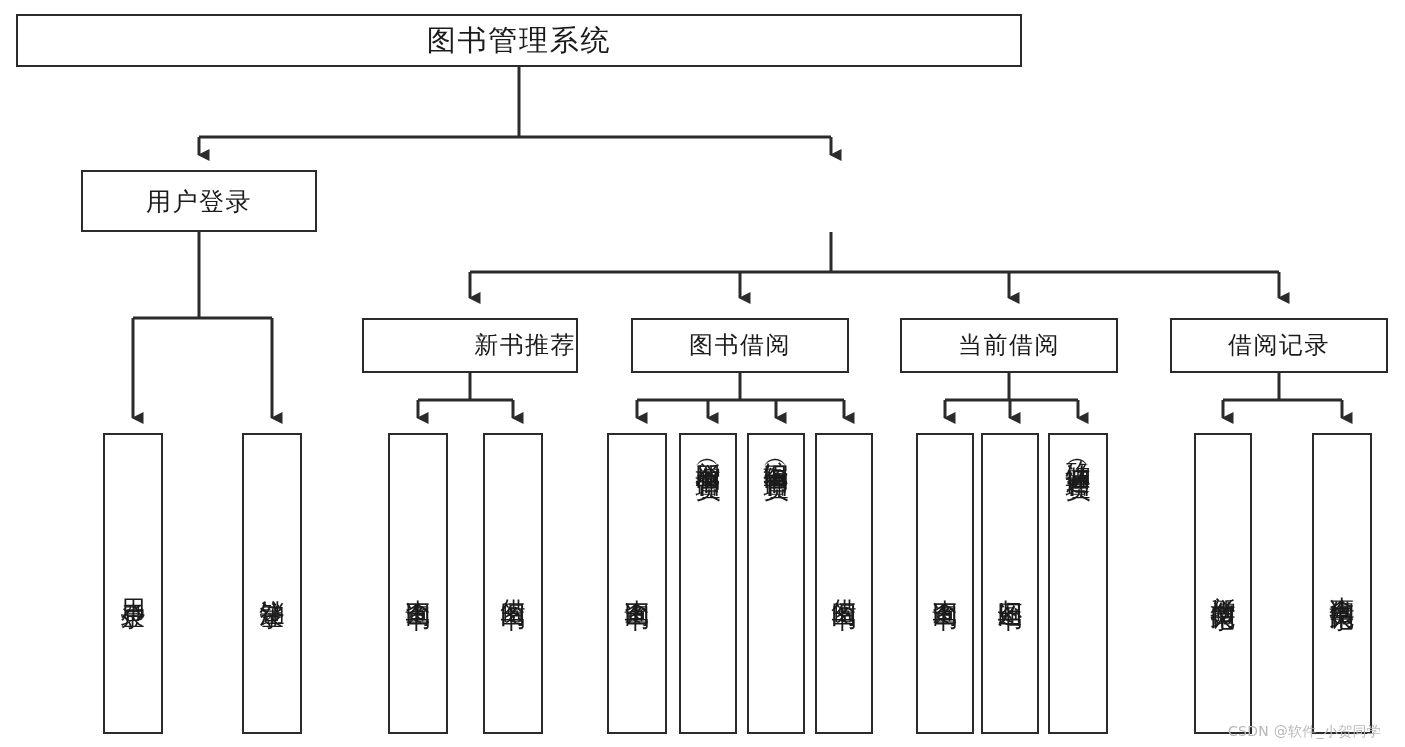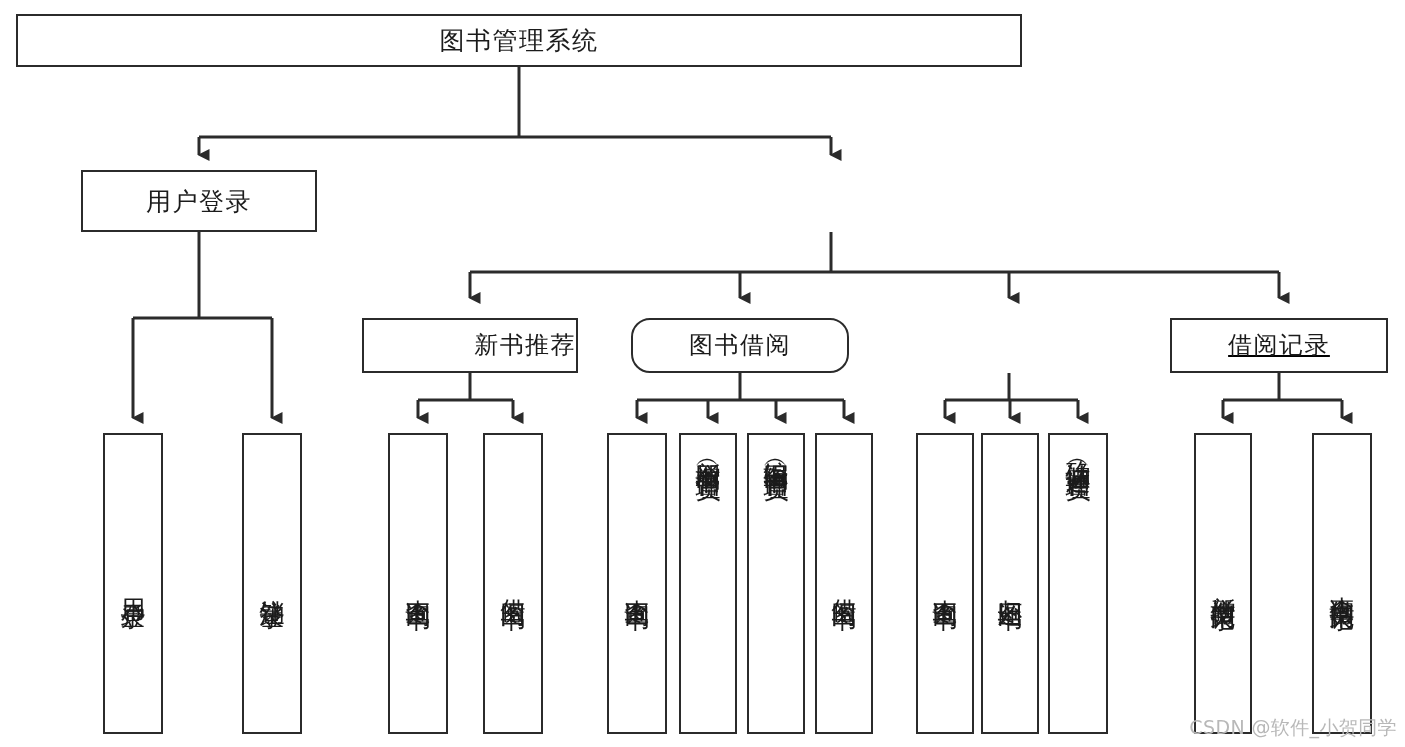--- a/index.html
+++ b/index.html
@@ -38,21 +38,21 @@
     overflow: hidden;
   }
   .node-label {
     color: #1b1b1b;
     letter-spacing: 0.06em;
     line-height: 1.08;
     white-space: pre;
     text-align: center;
   }
   .node-root .node-label {
-    font-size: 25px;
+    font-size: 29px;
   }
   .node-lvl2 .node-label {
     font-size: 25px;
   }
   .node-lvl3 .node-label {
     font-size: 24px;
   }
   .node-leaf {
     align-items: flex-start;
     justify-content: center;
@@ -65,23 +65,23 @@
     letter-spacing: 0.10em;
     line-height: 1.0;
     white-space: nowrap;
   }
   .node-leaf.leaf-center {
     align-items: center;
     padding-top: 0;
   }
   #watermark {
     position: absolute;
-    right: 8px;
+    right: 24px;
     bottom: 6px;
-    font-size: 19px;
+    font-size: 14px;
     color: #b8b8b8;
     letter-spacing: 0.02em;
     white-space: nowrap;
     pointer-events: none;
   }
 </style>
 </head>
 <body>
 
 <div id="diagram-root">
@@ -140,24 +140,27 @@
     <span class="node-label">图书管理系统</span>
   </div>
 
   <div class="node-box node-lvl2" style="left:81px; top:170px; width:236px; height:62px;">
     <span class="node-label">用户登录</span>
   </div>
 
   <div class="node-box node-lvl3" style="left:362px; top:318px; width:216px; height:55px;justify-content:flex-end;">
     <span class="node-label">新书推荐</span>
   </div>
-  <div class="node-box node-lvl3" style="left:631px; top:318px; width:218px; height:55px;border-radius:19px;">
+  <div class="node-box node-lvl3" style="left:631px; top:318px; width:218px; height:55px;">
     <span class="node-label">图书借阅</span>
   </div>
-  <div class="node-box node-lvl3" style="left:1170px; top:318px; width:218px; height:55px;text-decoration:underline;">
+  <div class="node-box node-lvl3" style="left:900px; top:318px; width:218px; height:55px;">
+    <span class="node-label">当前借阅</span>
+  </div>
+  <div class="node-box node-lvl3" style="left:1170px; top:318px; width:218px; height:55px;">
     <span class="node-label">借阅记录</span>
   </div>
 
   <div class="node-box node-leaf leaf-center" style="left:103px; top:433px; width:60px; height:301px;">
     <span class="node-label">用户登录</span>
   </div>
   <div class="node-box node-leaf leaf-center" style="left:242px; top:433px; width:60px; height:301px;">
     <span class="node-label">注销登录</span>
   </div>
 

